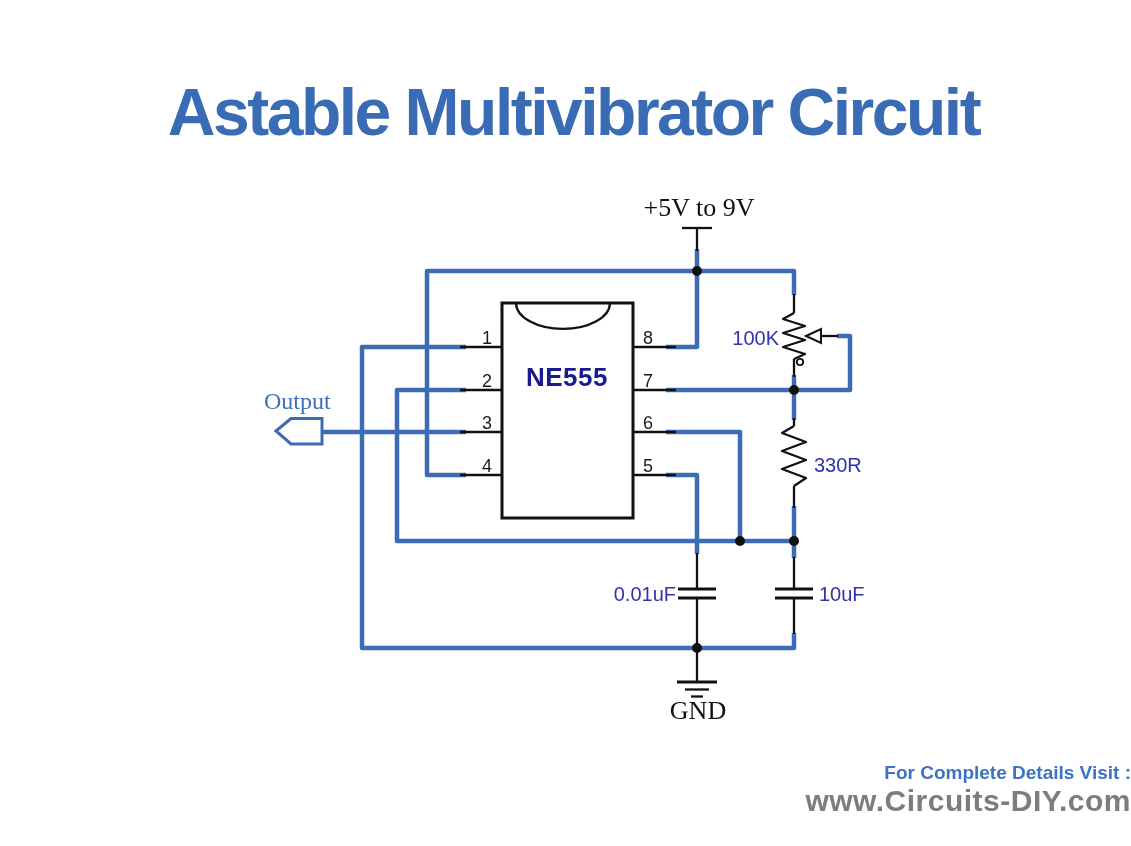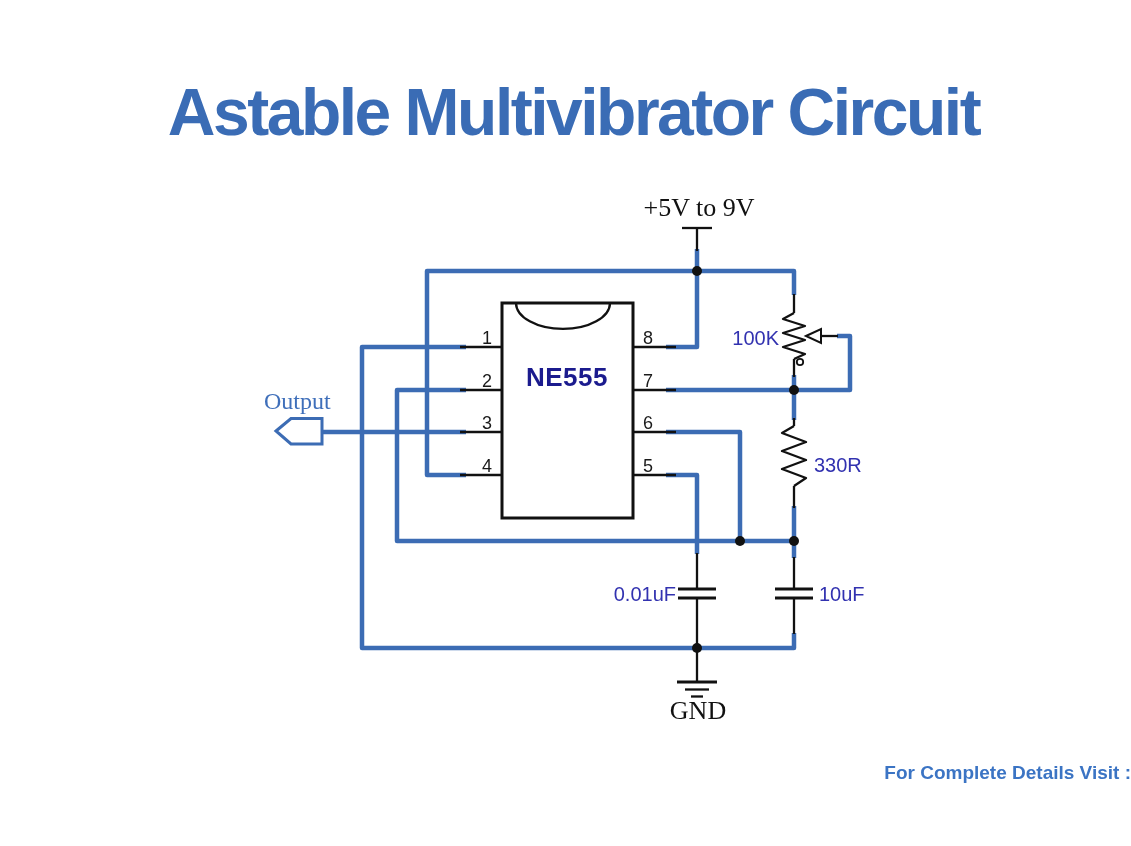--- a/index.html
+++ b/index.html
@@ -128,15 +128,16 @@
       <circle class="dot" cx="697" cy="271" r="5"></circle>
       <circle class="dot" cx="794" cy="390" r="5"></circle>
       <circle class="dot" cx="740" cy="541" r="5"></circle>
       <circle class="dot" cx="794" cy="541" r="5"></circle>
       <circle class="dot" cx="697" cy="648" r="5"></circle>
     </g>
   </svg>
 
   <div class="footer">
     <div class="l1">For Complete Details Visit :</div>
+    <div class="l2">www.Circuits-DIY.com</div>
   </div>
 
 </div>
 
 </body></html>

